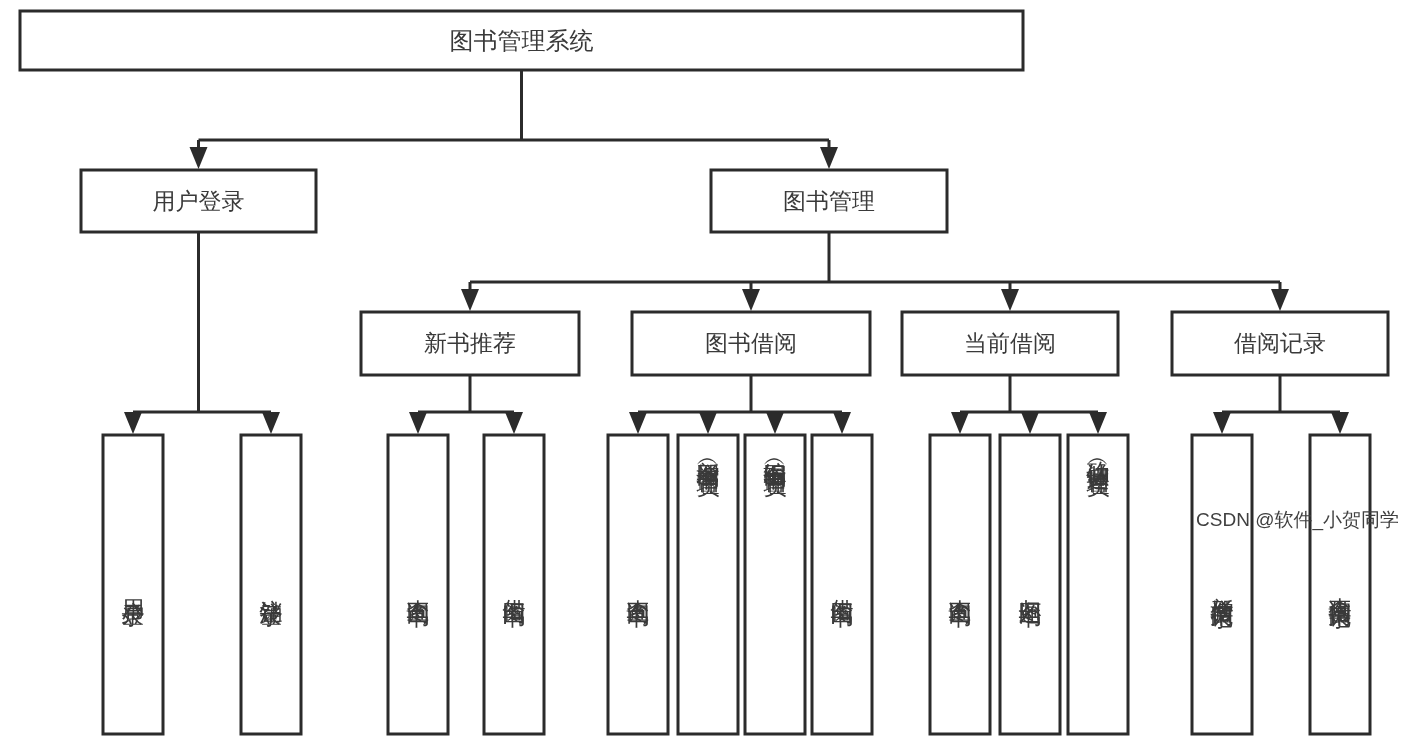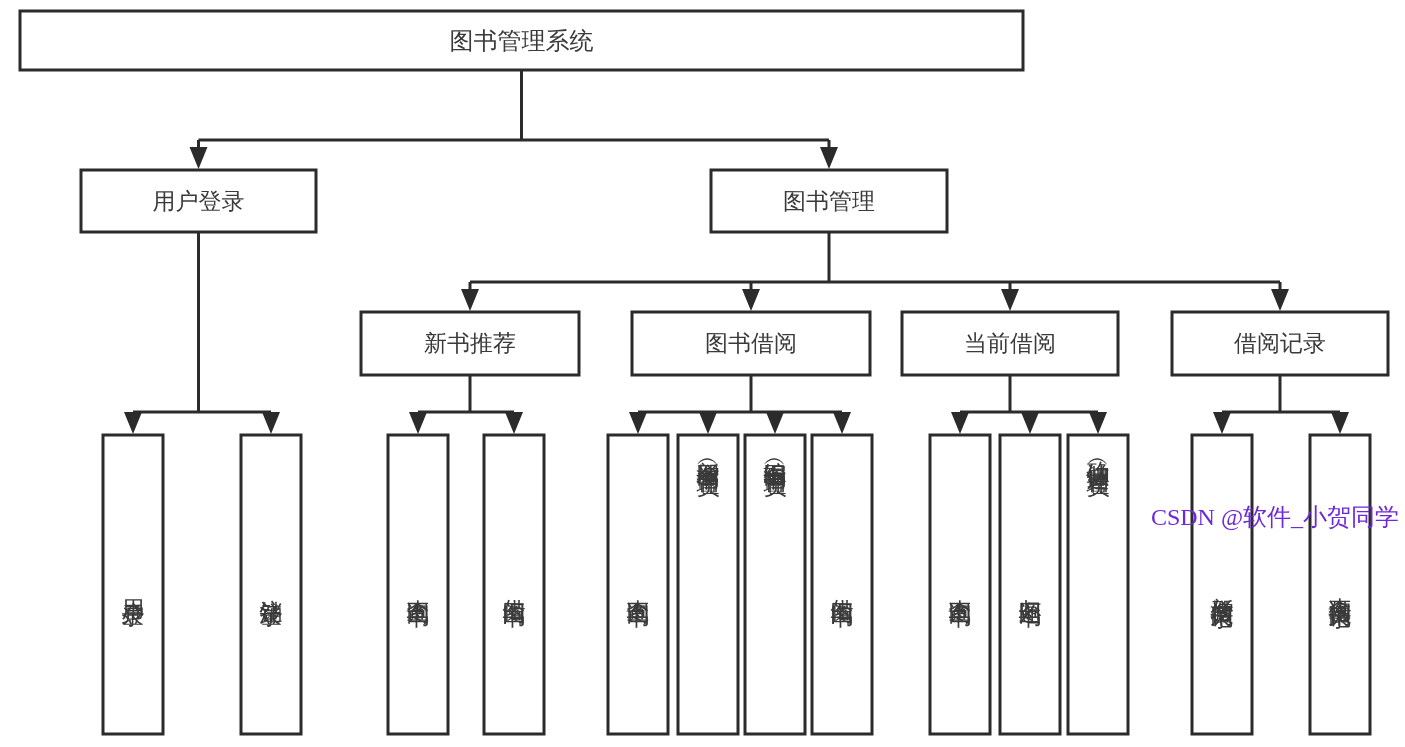--- a/index.html
+++ b/index.html
@@ -65,23 +65,23 @@
     letter-spacing: 2px;
     line-height: 1;
     text-align: start;
     white-space: nowrap;
     pointer-events: none;
   }
   .watermark {
     position: absolute;
     right: 6px;
     bottom: 4px;
-    font-family: Liberation Serif, serif;
-    font-size: 24px;
-    color: #6d28d9;
+    font-family: Liberation Sans, sans-serif;
+    font-size: 19px;
+    color: #404040;
     white-space: nowrap;
     user-select: none;
   }
 </style>
 </head>
 <body>
 
 <div id="diagram-root">
   <svg class="flow" viewBox="0 0 1405 747" xmlns="http://www.w3.org/2000/svg">
     <g id="connectors">

